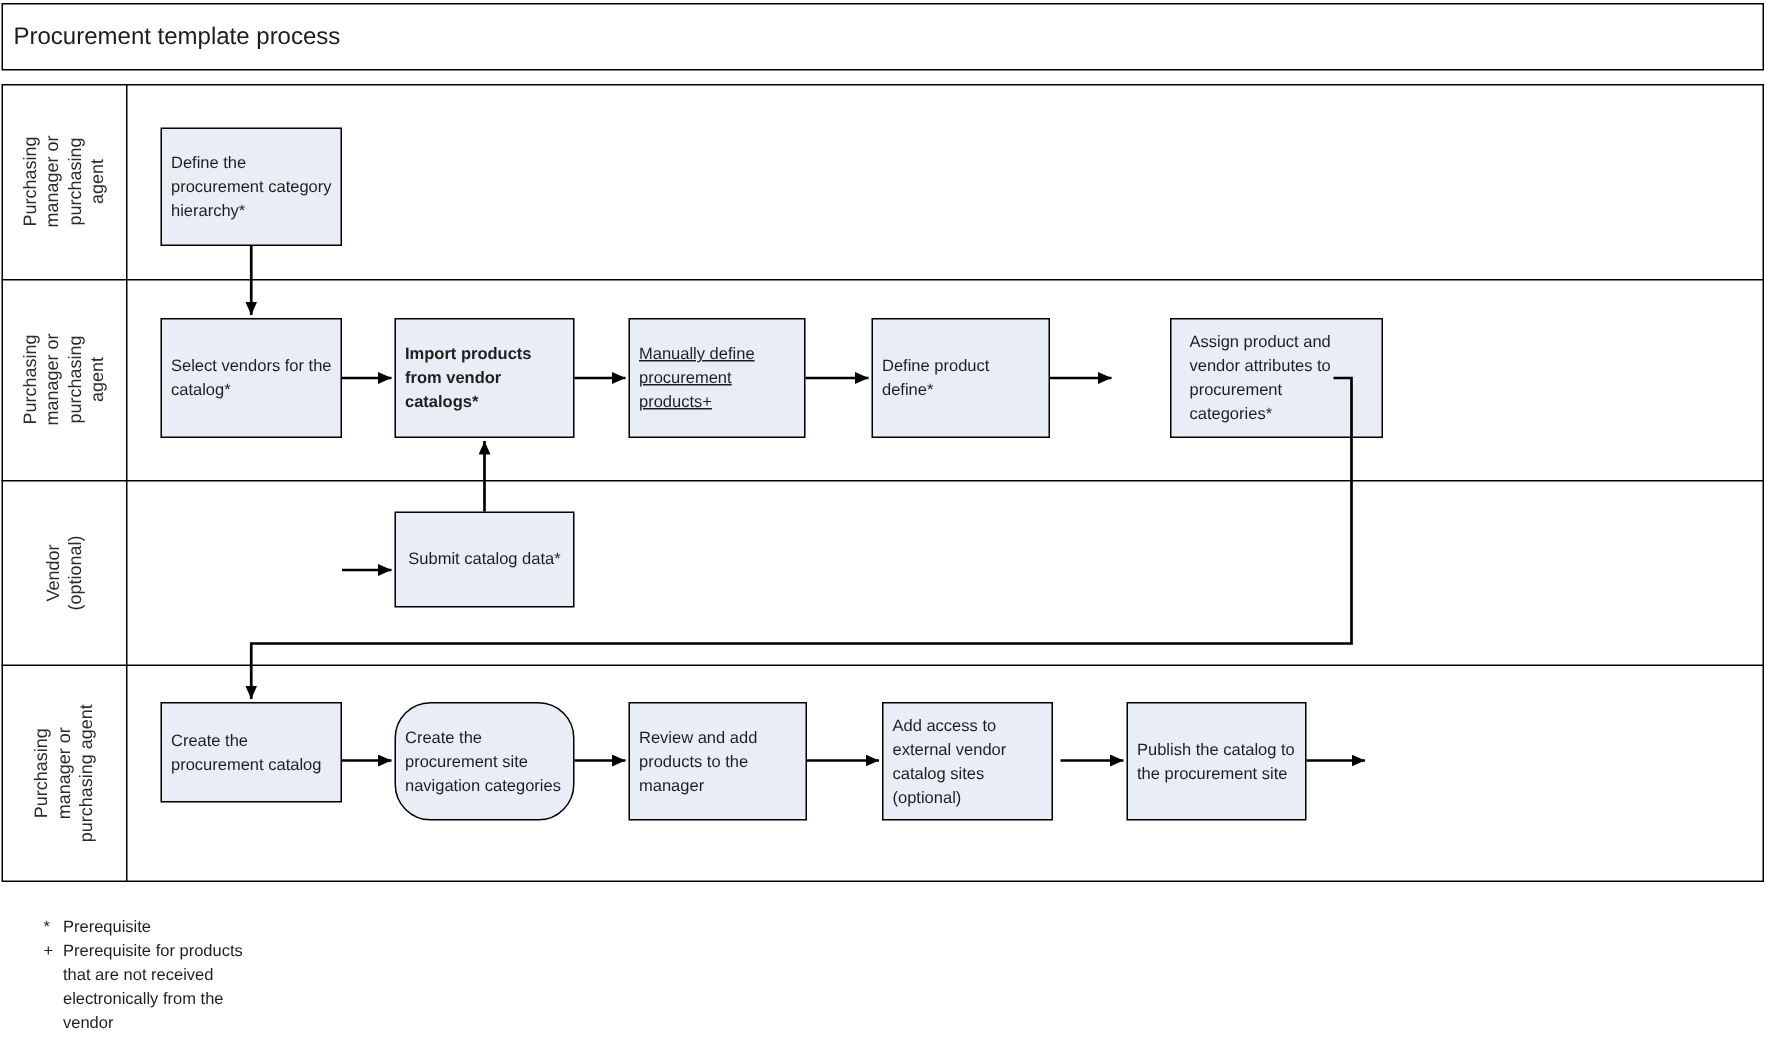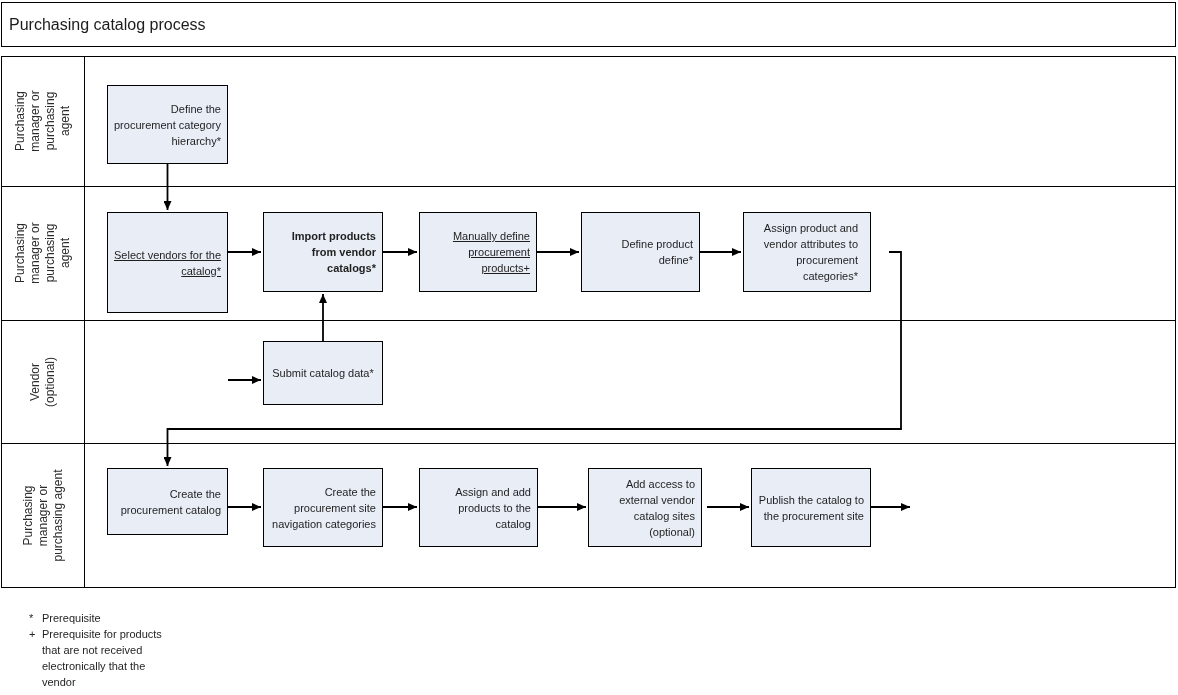--- a/index.html
+++ b/index.html
@@ -59,21 +59,21 @@
     color: #2b2b2b;
     white-space: nowrap;
   }
   .step {
     position: absolute;
     background: #e8edf6;
     border: 1px solid #000;
     display: flex;
     align-items: center;
     justify-content: center;
-    text-align: right;
+    text-align: left;
     font-size: 11px;
     line-height: 16px;
     padding: 0 6px;
     color: #1f1f1f;
   }
   .step.wpad { padding: 0 12px; }
   svg.connectors {
     position: absolute;
     left: 0; top: 0;
     width: 1178px; height: 695px;
@@ -89,21 +89,21 @@
   .note-row { display: flex; }
   .note-marker { width: 13px; flex: 0 0 13px; }
   .note-text { white-space: nowrap; }
 </style>
 </head>
 <body>
 
 <div class="page">
 
   <div class="titlebar">
-    <span>Purchasing catalog process</span>
+    <span>Procurement template process</span>
   </div>
 
   <div class="frame"></div>
   <div class="vdiv"></div>
   <div class="hdiv" style="top:186px;"></div>
   <div class="hdiv" style="top:320px;"></div>
   <div class="hdiv" style="top:443px;"></div>
 
   <div class="lane-label" style="top:57px;height:128px;">
     <div class="rot">
@@ -132,48 +132,48 @@
       <div>Purchasing</div>
       <div>manager or</div>
       <div>purchasing agent</div>
     </div>
   </div>
 
   <div class="step" style="left:107px;top:85px;width:121px;height:79px;">
     <span>Define the procurement category hierarchy*</span>
   </div>
 
-  <div class="step" style="left:107px;top:212px;width:121px;height:101px;text-decoration:underline;">
+  <div class="step" style="left:107px;top:212px;width:121px;height:80px;">
     <span>Select vendors for the catalog*</span>
   </div>
   <div class="step" style="left:263px;top:212px;width:120px;height:80px;font-weight:bold;">
     <span>Import products from vendor catalogs*</span>
   </div>
   <div class="step" style="left:419px;top:212px;width:118px;height:80px;text-decoration:underline;">
     <span>Manually define procurement products+</span>
   </div>
   <div class="step" style="left:581px;top:212px;width:119px;height:80px;">
     <span>Define product define*</span>
   </div>
-  <div class="step wpad" style="left:743px;top:212px;width:128px;height:80px;">
+  <div class="step wpad" style="left:780px;top:212px;width:142px;height:80px;">
     <span>Assign product and vendor attributes to procurement categories*</span>
   </div>
 
   <div class="step" style="left:263px;top:341px;width:120px;height:64px;">
     <span>Submit catalog data*</span>
   </div>
 
   <div class="step" style="left:107px;top:468px;width:121px;height:67px;">
     <span>Create the procurement catalog</span>
   </div>
-  <div class="step" style="left:263px;top:468px;width:120px;height:79px;">
+  <div class="step" style="left:263px;top:468px;width:120px;height:79px;border-radius:24px;">
     <span>Create the procurement site navigation categories</span>
   </div>
   <div class="step" style="left:419px;top:468px;width:119px;height:79px;">
-    <span>Assign and add products to the catalog</span>
+    <span>Review and add products to the manager</span>
   </div>
   <div class="step" style="left:588px;top:468px;width:114px;height:79px;">
     <span>Add access to external vendor catalog sites (optional)</span>
   </div>
   <div class="step" style="left:751px;top:468px;width:120px;height:79px;">
     <span>Publish the catalog to the procurement site</span>
   </div>
 
   <svg class="connectors" viewBox="0 0 1178 695">
     <defs>
@@ -206,21 +206,21 @@
     <div class="note-row">
       <span class="note-marker">+</span>
       <span class="note-text">Prerequisite for products</span>
     </div>
     <div class="note-row">
       <span class="note-marker"></span>
       <span class="note-text">that are not received</span>
     </div>
     <div class="note-row">
       <span class="note-marker"></span>
-      <span class="note-text">electronically that the</span>
+      <span class="note-text">electronically from the</span>
     </div>
     <div class="note-row">
       <span class="note-marker"></span>
       <span class="note-text">vendor</span>
     </div>
   </div>
 
 </div>
 
 </body></html>

